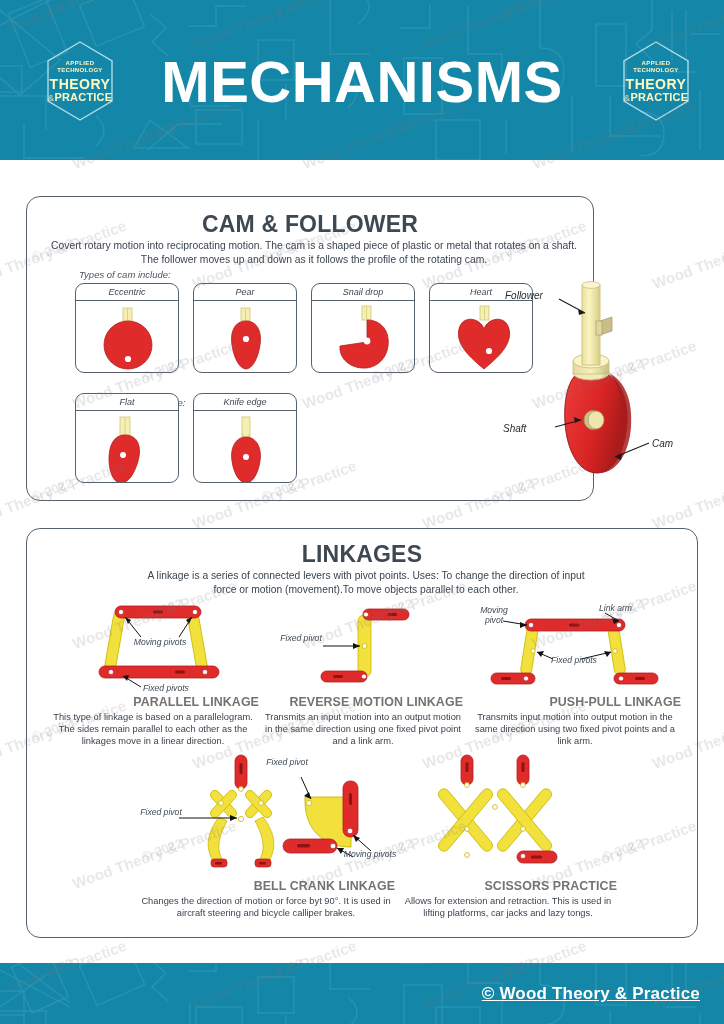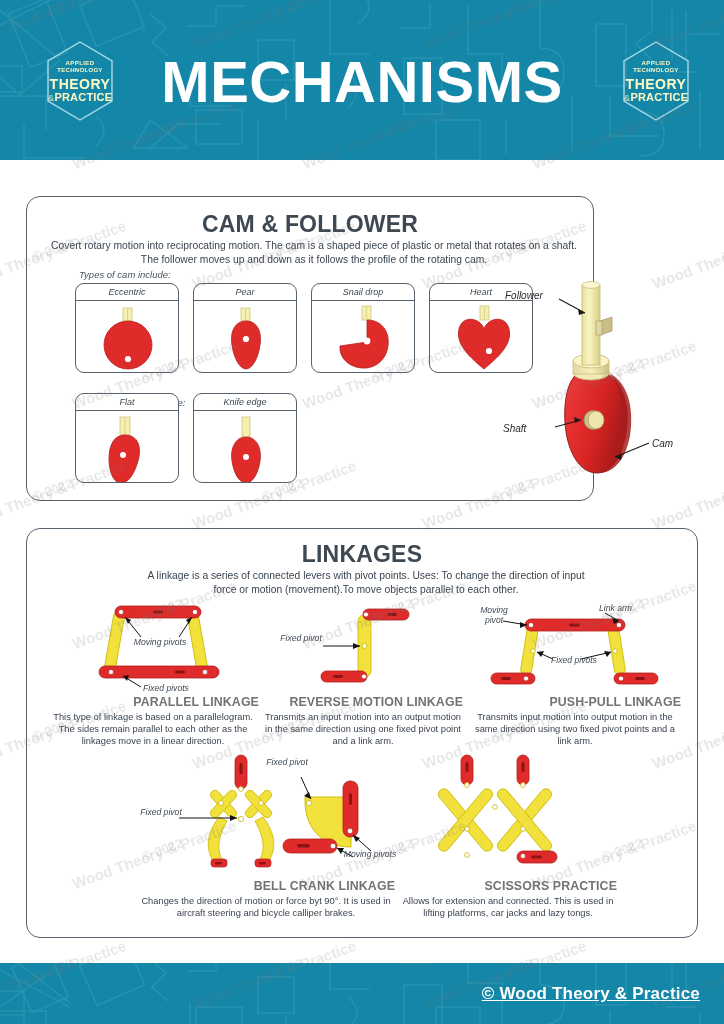--- a/index.html
+++ b/index.html
@@ -534,21 +534,21 @@
           <circle cx="68" cy="34" r="2.4" fill="#fff" stroke="#c9b800" stroke-width="0.8"></circle>
           <circle cx="124" cy="34" r="2.4" fill="#fff" stroke="#c9b800" stroke-width="0.8"></circle>
           <circle cx="96" cy="56" r="2.4" fill="#fff" stroke="#c9b800" stroke-width="0.8"></circle>
           <circle cx="68" cy="78" r="2.4" fill="#fff" stroke="#c9b800" stroke-width="0.8"></circle>
           <circle cx="124" cy="78" r="2.4" fill="#fff" stroke="#c9b800" stroke-width="0.8"></circle>
           <circle cx="68" cy="104" r="2.4" fill="#fff" stroke="#c9b800" stroke-width="0.8"></circle>
           <circle cx="124" cy="105" r="2.6" fill="#fff" stroke="#b31e1e" stroke-width="0.7"></circle>
         </svg>
       </div>
       <div class="link-title">SCISSORS PRACTICE</div>
-      <div class="link-desc">Allows for extension and connected. This is used in lifting platforms, car jacks and lazy tongs.</div>
+      <div class="link-desc">Allows for extension and retraction. This is used in lifting platforms, car jacks and lazy tongs.</div>
     </div>
   </div>
 
   <div class="band" id="footer-band">
     <svg class="blueprint" width="724" height="61" viewBox="0 0 724 61">
       <g stroke="#5fb3cb" stroke-width="1.4" fill="none" opacity="0.55">
         <path d="M-10 2 L70 44 M10 -6 L70 40 M0 44 L46 12"></path>
         <rect x="20" y="-6" width="40" height="50" transform="rotate(-24 40 19)"></rect>
         <rect x="86" y="-10" width="52" height="44" transform="rotate(-24 112 12)"></rect>
         <path d="M0 48 L46 48 L46 70"></path>

